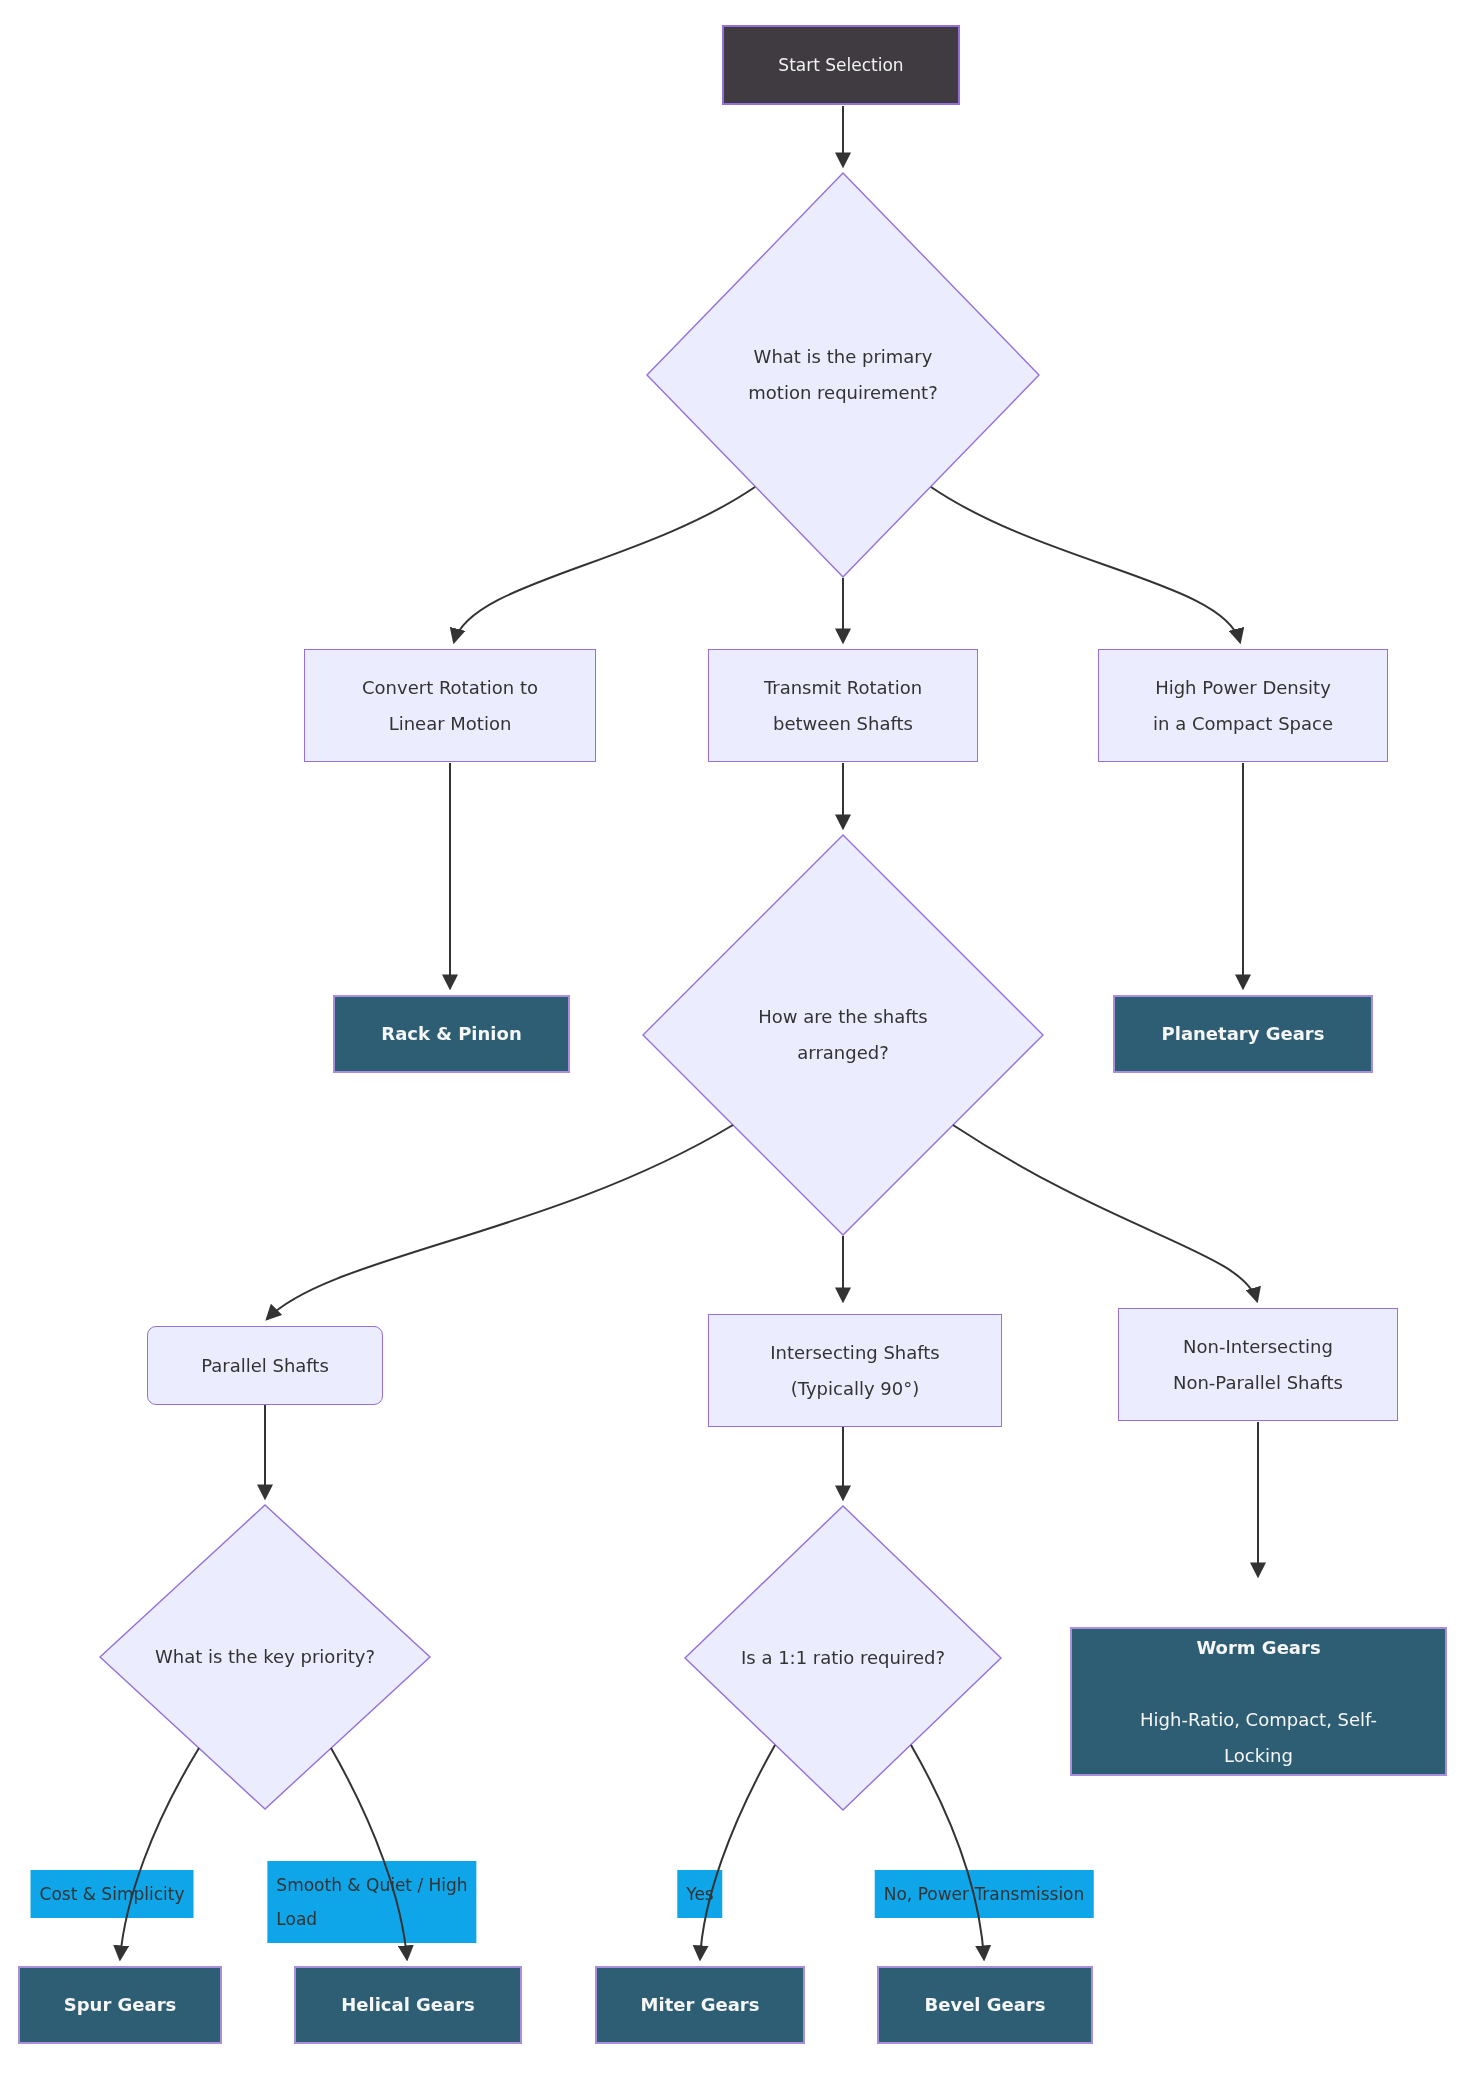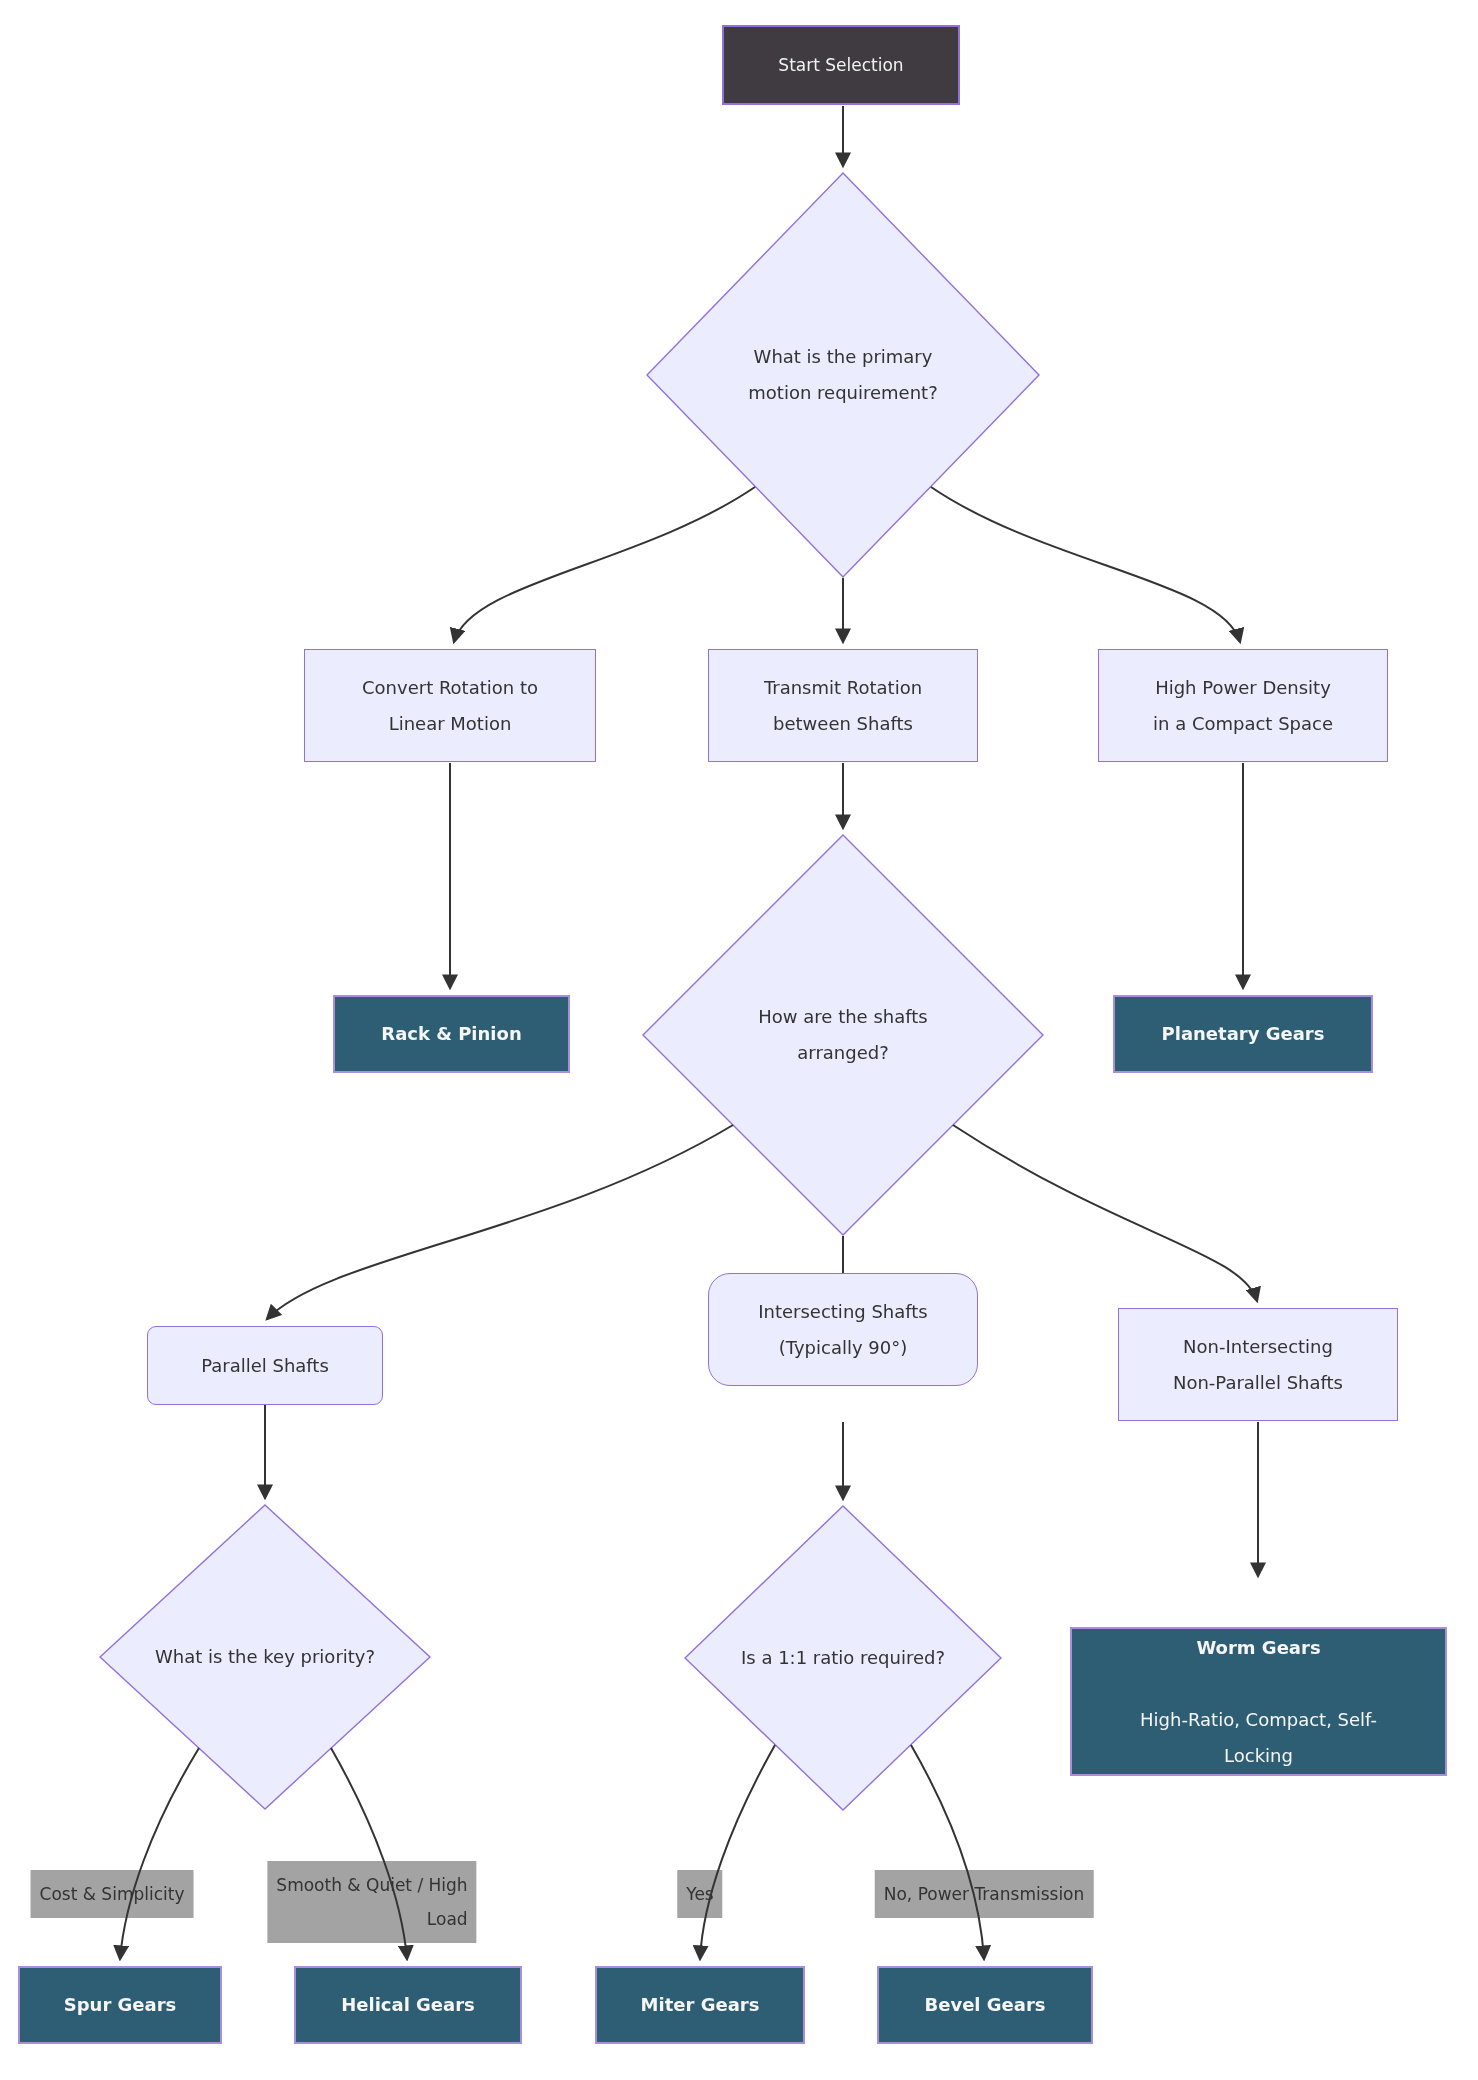--- a/index.html
+++ b/index.html
@@ -28,23 +28,23 @@
   .result .sub{display:block;}
   .dlabel{
     position:absolute;z-index:3;
     display:flex;align-items:center;justify-content:center;
     text-align:center;font-size:18px;line-height:2.0;color:#333333;
     pointer-events:none;
   }
   .elabel{
     position:absolute;z-index:1;
     transform:translate(-50%,-50%);
-    background:#a3a3a3;color:#333333;
+    background:#0ea5e9;color:#333333;
     font-size:17px;line-height:2.0;
-    padding:7px 9px;text-align:right;white-space:pre-line;
+    padding:7px 9px;text-align:left;white-space:pre-line;
   }
 </style>
 </head>
 <body>
 
 <div class="canvas">
 
   <div class="elabel" style="left:112px;top:1894px;">Cost &amp; Simplicity</div>
   <div class="elabel" style="left:372px;top:1902px;">Smooth &amp; Quiet / High
 Load</div>
@@ -102,21 +102,21 @@
   <div class="node result" style="left:333px;top:995px;width:237px;height:78px;">
     <span class="lbl">Rack &amp; Pinion</span>
   </div>
   <div class="node result" style="left:1113px;top:995px;width:260px;height:78px;">
     <span class="lbl">Planetary Gears</span>
   </div>
 
   <div class="node process" style="left:147px;top:1326px;width:236px;height:79px;border-radius:9px;">
     <span class="lbl">Parallel Shafts</span>
   </div>
-  <div class="node process" style="left:708px;top:1273px;width:270px;height:113px;border-radius:22px;">
+  <div class="node process" style="left:708px;top:1314px;width:294px;height:113px;">
     <span class="lbl">Intersecting Shafts
 (Typically 90°)</span>
   </div>
   <div class="node process" style="left:1118px;top:1308px;width:280px;height:113px;">
     <span class="lbl">Non-Intersecting
 Non-Parallel Shafts</span>
   </div>
 
   <div class="node result" style="left:1070px;top:1583px;width:377px;height:149px;margin-top:44px;">
     <div class="lbl">

